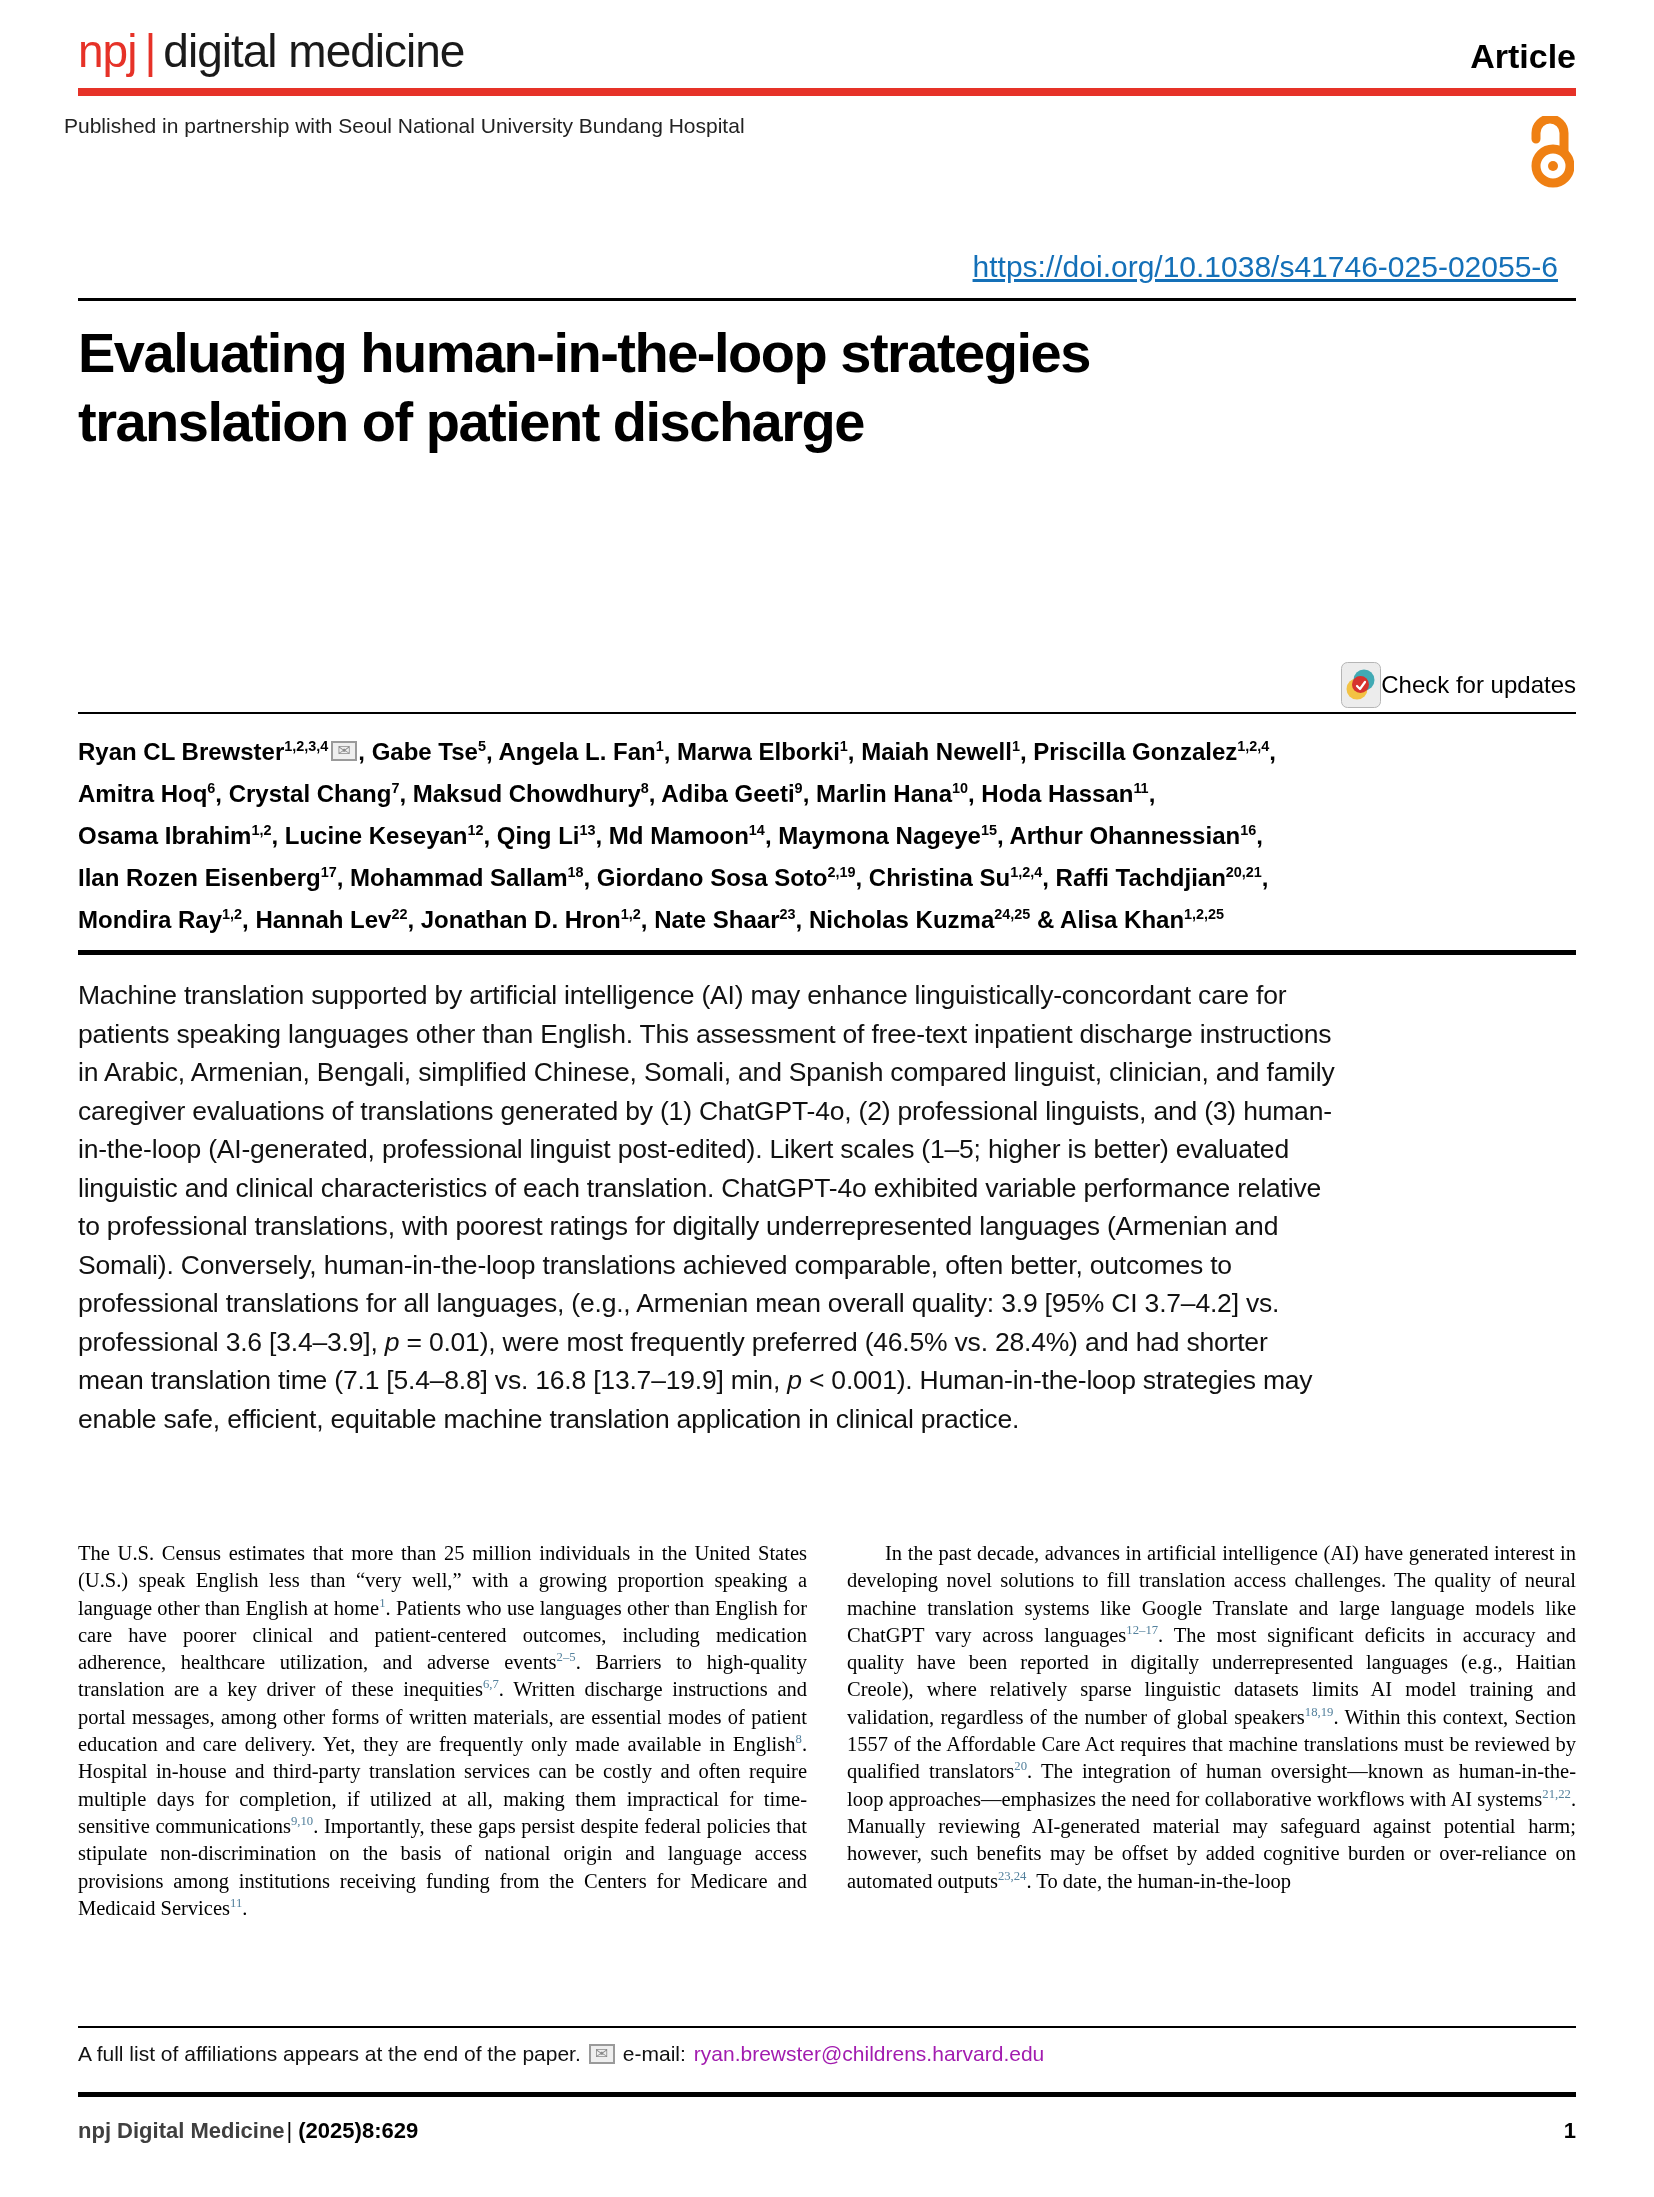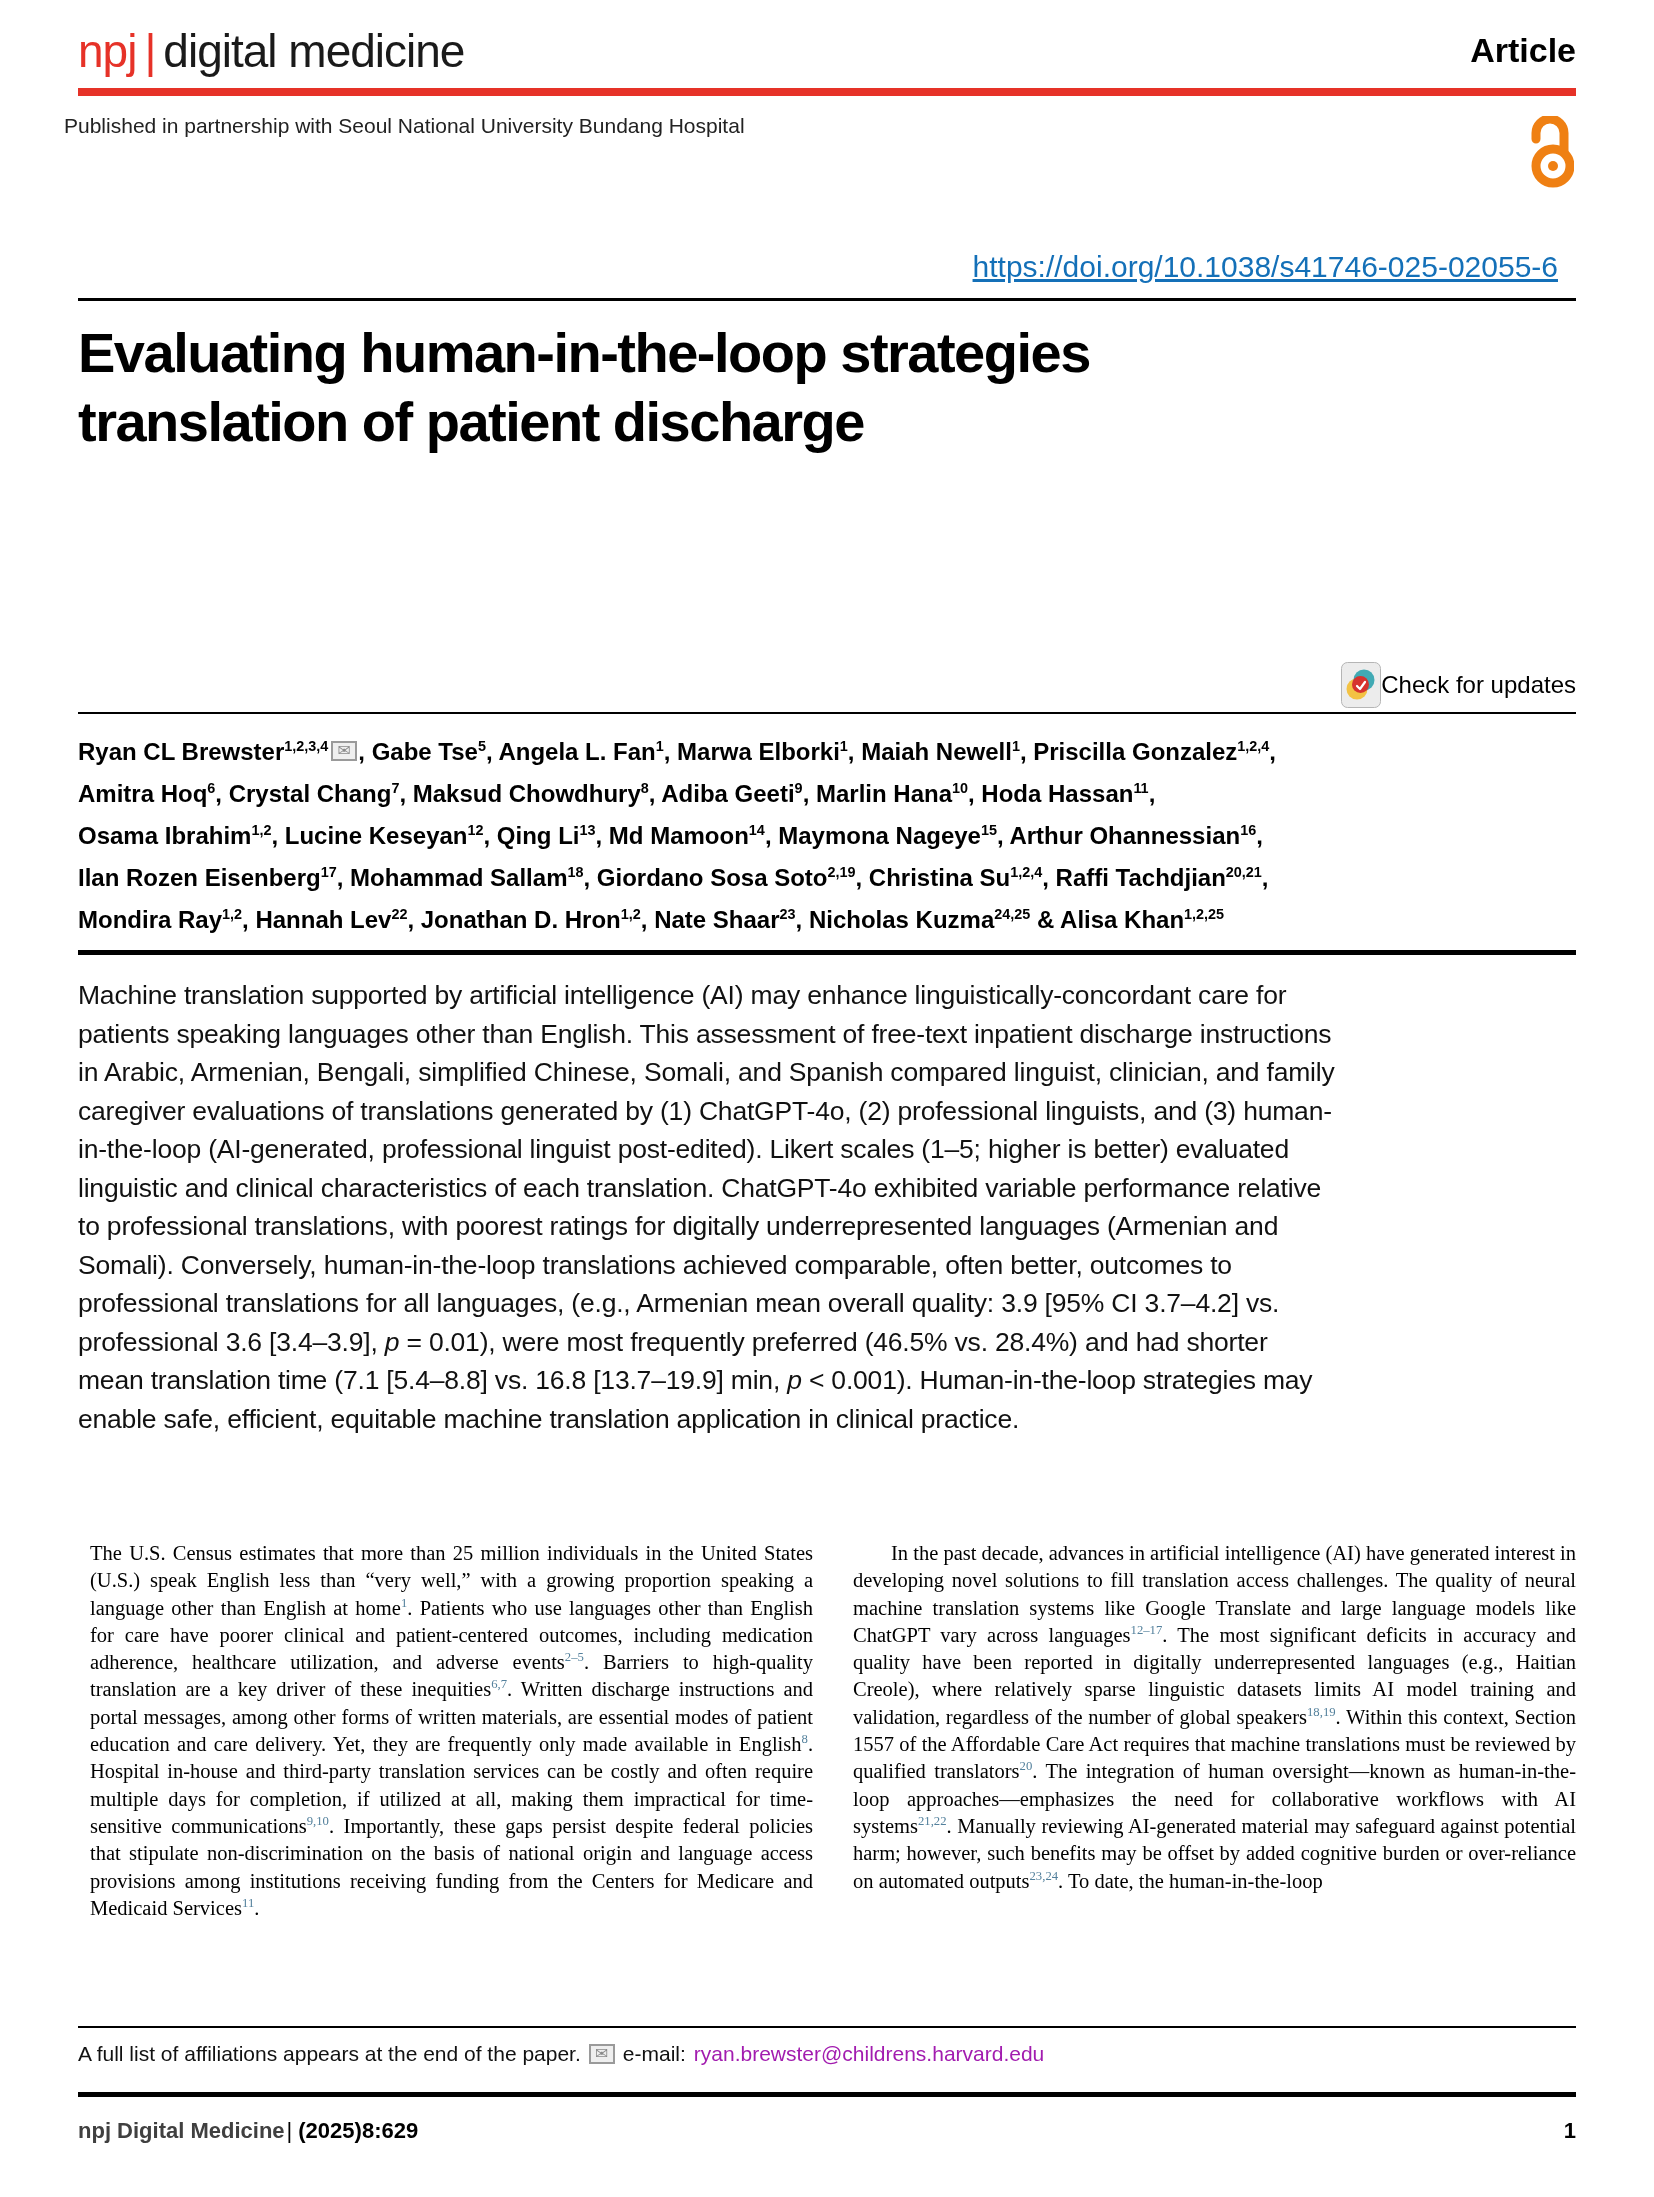--- a/index.html
+++ b/index.html
@@ -2,21 +2,21 @@
 <html><head>
 <meta charset="utf-8">
 <style>
   * { margin:0; padding:0; box-sizing:border-box; }
   html,body { background:#ffffff; }
   .page {
     position:relative; width:1654px; height:2197px; background:#ffffff;
     overflow:hidden; font-family:"Liberation Sans","DejaVu Sans",sans-serif; color:#000;
   }
   
-  .logo-row { position:absolute; top:24px; left:78px; right:78px; display:flex; justify-content:space-between; align-items:center; }
+  .logo-row { position:absolute; top:24px; left:78px; right:78px; display:flex; justify-content:space-between; align-items:flex-end; }
   .logo { font-size:46px; letter-spacing:-1px; color:#1a1a1a; white-space:nowrap; }
   .logo .npj { color:#e63228; }
   .logo .lsep { color:#e63228; padding:0 8px; font-weight:300; }
   .article-type { font-size:34px; font-weight:bold; color:#000; padding-bottom:2px; }
   .red-rule { position:absolute; top:88px; left:78px; right:78px; height:8px; background:#e63228; }
   .partnership { position:absolute; top:114px; left:64px; font-size:21px; color:#222; }
   .oa-icon { position:absolute; top:116px; right:80px; width:48px; height:72px; }
   
   .doi { position:absolute; top:250px; right:96px; font-size:30px; color:#1470b8;text-decoration:underline; }
   .rule-1 { position:absolute; top:298px; left:78px; right:78px; height:3px; background:#000; }
@@ -35,21 +35,21 @@
   .env-icon {
     display:inline-block; width:26px; height:20px; border:2px solid #9a9a9a; background:#efefef;
     color:#8a8a8a; font-size:16px; line-height:16px; text-align:center; vertical-align:4px;
     margin:0 1px 0 3px; font-weight:normal;
   }
   
   .abstract { position:absolute; top:976px; left:78px; width:1262px; font-size:26.5px; line-height:38.5px; letter-spacing:-0.2px; color:#111; }
   .abstract em { font-style:italic; }
   
   .body-cols { position:absolute; top:1540px; left:78px; right:78px; display:flex; gap:40px;
-    font-family:"Liberation Serif","DejaVu Serif",serif; font-size:20.5px; line-height:27.3px; text-align:justify; color:#000;margin-left:12px; }
+    font-family:"Liberation Serif","DejaVu Serif",serif; font-size:20.5px; line-height:27.3px; text-align:justify; color:#000; }
   .col { flex:1 1 0; }
   .col .indent { text-indent:38px; }
   sup.cite { color:#53809c; font-size:62%; }
   .body-cols sup { line-height:0; }
   
   .footnote { position:absolute; top:2042px; left:78px; font-size:21px; color:#111; display:flex; align-items:center; gap:8px; }
   .footnote .env-icon { vertical-align:0; margin:0; }
   .email-link { color:#a21caf; }
   
   .footer { position:absolute; top:2118px; left:78px; right:78px; display:flex; justify-content:space-between; font-size:22px; }

